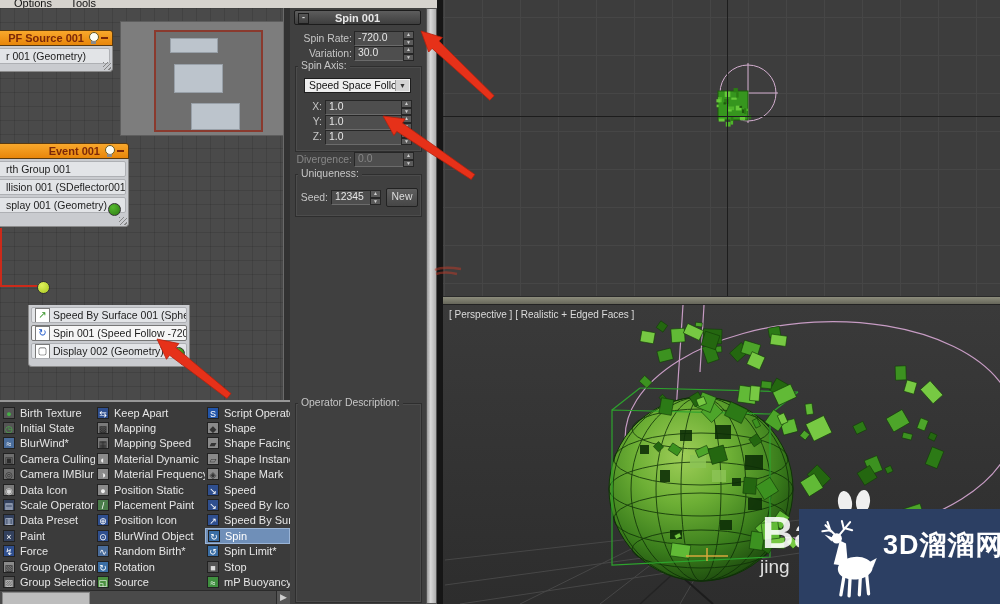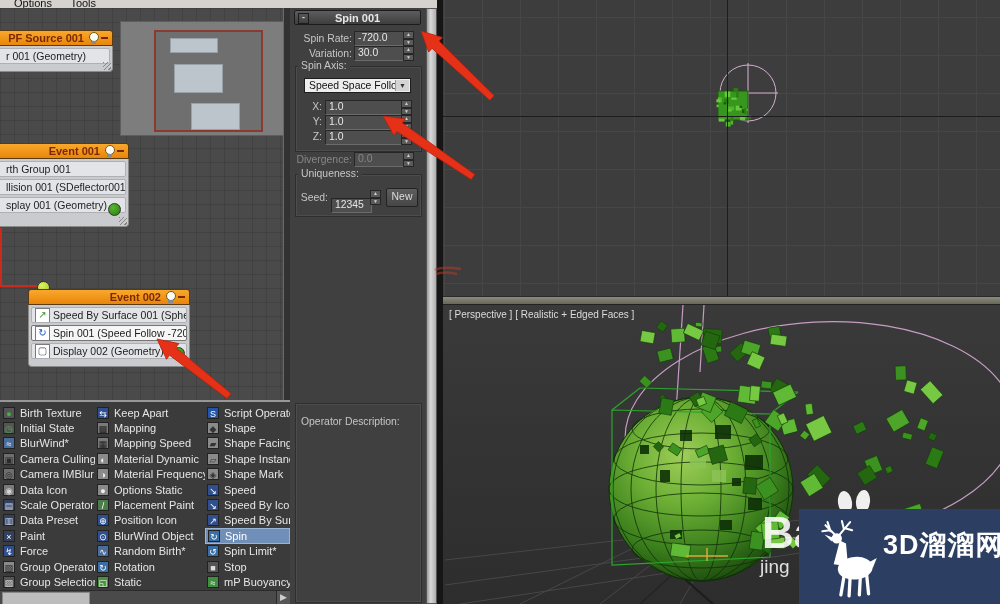--- a/index.html
+++ b/index.html
@@ -138,28 +138,20 @@
       <div id="event1-items">
           <div class="node-item" style="padding-left: 16px;">rth Group 001</div>
           <div class="node-item" style="padding-left: 16px;">llision 001 (SDeflector001)</div>
           <div class="node-item" style="padding-left: 16px;">splay 001 (Geometry)</div>
         </div>
         <div class="grip"></div>
     </div>
     <div class="conn-dot" style="left:108px;top:195px;background:radial-gradient(circle at 35% 30%,#55b92e,#2d7a12)"></div>
 
     <div class="conn-dot" style="left:37px;top:273px;background:radial-gradient(circle at 35% 30%,#dff25a,#a8c821)"></div>
-    <div class="node-head" style="left:28px;top:281px;width:162px;">
-      <span>Event 002</span>
-      <span class="bulb">
-          <i></i>
-          <b></b>
-        </span>
-      <span class="dash"></span>
-    </div>
     <div class="node-body" style="left:28px;top:297px;width:162px;height:62px;">
       <div id="event2-items">
           <div class="node-item">
             <span class="evicon" style="color: rgb(46, 143, 31);">↗</span>
             <span>Speed By Surface 001 (Spher...</span>
           </div>
           <div class="node-item sel">
             <span class="evicon" style="color: rgb(29, 86, 200);">↻</span>
             <span>Spin 001 (Speed Follow -720±30)</span>
           </div>
@@ -240,21 +232,21 @@
         <div class="depot-row">
           <span class="dicon" style="background: rgb(138, 138, 138); color: rgb(240, 240, 240);">◐</span>
           <span>Material Dynamic</span>
         </div>
         <div class="depot-row">
           <span class="dicon" style="background: rgb(138, 138, 138); color: rgb(240, 240, 240);">◑</span>
           <span>Material Frequency</span>
         </div>
         <div class="depot-row">
           <span class="dicon" style="background: rgb(138, 138, 138); color: rgb(240, 240, 240);">●</span>
-          <span>Options Static</span>
+          <span>Position Static</span>
         </div>
         <div class="depot-row">
           <span class="dicon" style="background: rgb(74, 125, 74); color: rgb(255, 255, 255);">/</span>
           <span>Placement Paint</span>
         </div>
         <div class="depot-row">
           <span class="dicon" style="background: rgb(47, 79, 143); color: rgb(255, 255, 255);">⊕</span>
           <span>Position Icon</span>
         </div>
         <div class="depot-row">
@@ -264,21 +256,21 @@
         <div class="depot-row">
           <span class="dicon" style="background: rgb(74, 109, 156); color: rgb(255, 255, 255);">∿</span>
           <span>Random Birth*</span>
         </div>
         <div class="depot-row">
           <span class="dicon" style="background: rgb(58, 110, 165); color: rgb(255, 255, 255);">↻</span>
           <span>Rotation</span>
         </div>
         <div class="depot-row">
           <span class="dicon" style="background: rgb(74, 143, 63); color: rgb(255, 255, 255);">◱</span>
-          <span>Static</span>
+          <span>Source</span>
         </div>
       </div>
     <div class="depot-col" id="depot-col-2" style="left:205px;width:85px;">
         <div class="depot-row">
           <span class="dicon" style="background: rgb(34, 85, 170); color: rgb(255, 255, 255);">S</span>
           <span>Script Operato</span>
         </div>
         <div class="depot-row">
           <span class="dicon" style="background: rgb(138, 138, 138); color: rgb(51, 51, 51);">◆</span>
           <span>Shape</span>
@@ -379,29 +371,29 @@
     <div class="plabel gray" style="left:2px;top:146px;width:60px">Divergence:</div>
     <div class="pfield gray" style="left:64px;top:144px;width:46px">0.0</div>
     <div class="spinner" style="left:113px;top:144px">
         <div>▲</div>
         <div>▼</div>
       </div>
 
     <div class="groupbox" style="left:5px;top:166px;width:125px;height:41px"></div>
     <div class="grouplabel" style="left:8px;top:160px">Uniqueness:</div>
     <div class="plabel" style="left:8px;top:184px;width:30px">Seed:</div>
-    <div class="pfield" style="left:41px;top:190px;width:36px">12345</div>
+    <div class="pfield" style="left:41px;top:182px;width:36px">12345</div>
     <div class="spinner" style="left:80px;top:182px">
         <div>▲</div>
         <div>▼</div>
       </div>
     <div class="btn" style="left:96px;top:180px;width:30px;height:17px">New</div>
 
     <div class="groupbox" style="left:5px;top:395px;width:125px;height:198px"></div>
-    <div class="grouplabel" style="left:8px;top:408px">Operator Description:</div>
+    <div class="grouplabel" style="left:8px;top:389px">Operator Description:</div>
   </div>
   <div class="abs vscroll"></div>
   <div class="abs winedge"></div>
 
   <div class="abs vp-top">
     <div class="axisv" style="left:284px;top:0;width:1px;height:296px"></div>
     <div class="axisv" style="left:0;top:116px;width:557px;height:1px"></div>
     <svg width="557" height="296" viewBox="443 0 557 296">
       <g stroke="#d4afd0" fill="none" stroke-width="1">
         <circle cx="748" cy="93" r="28"></circle>

